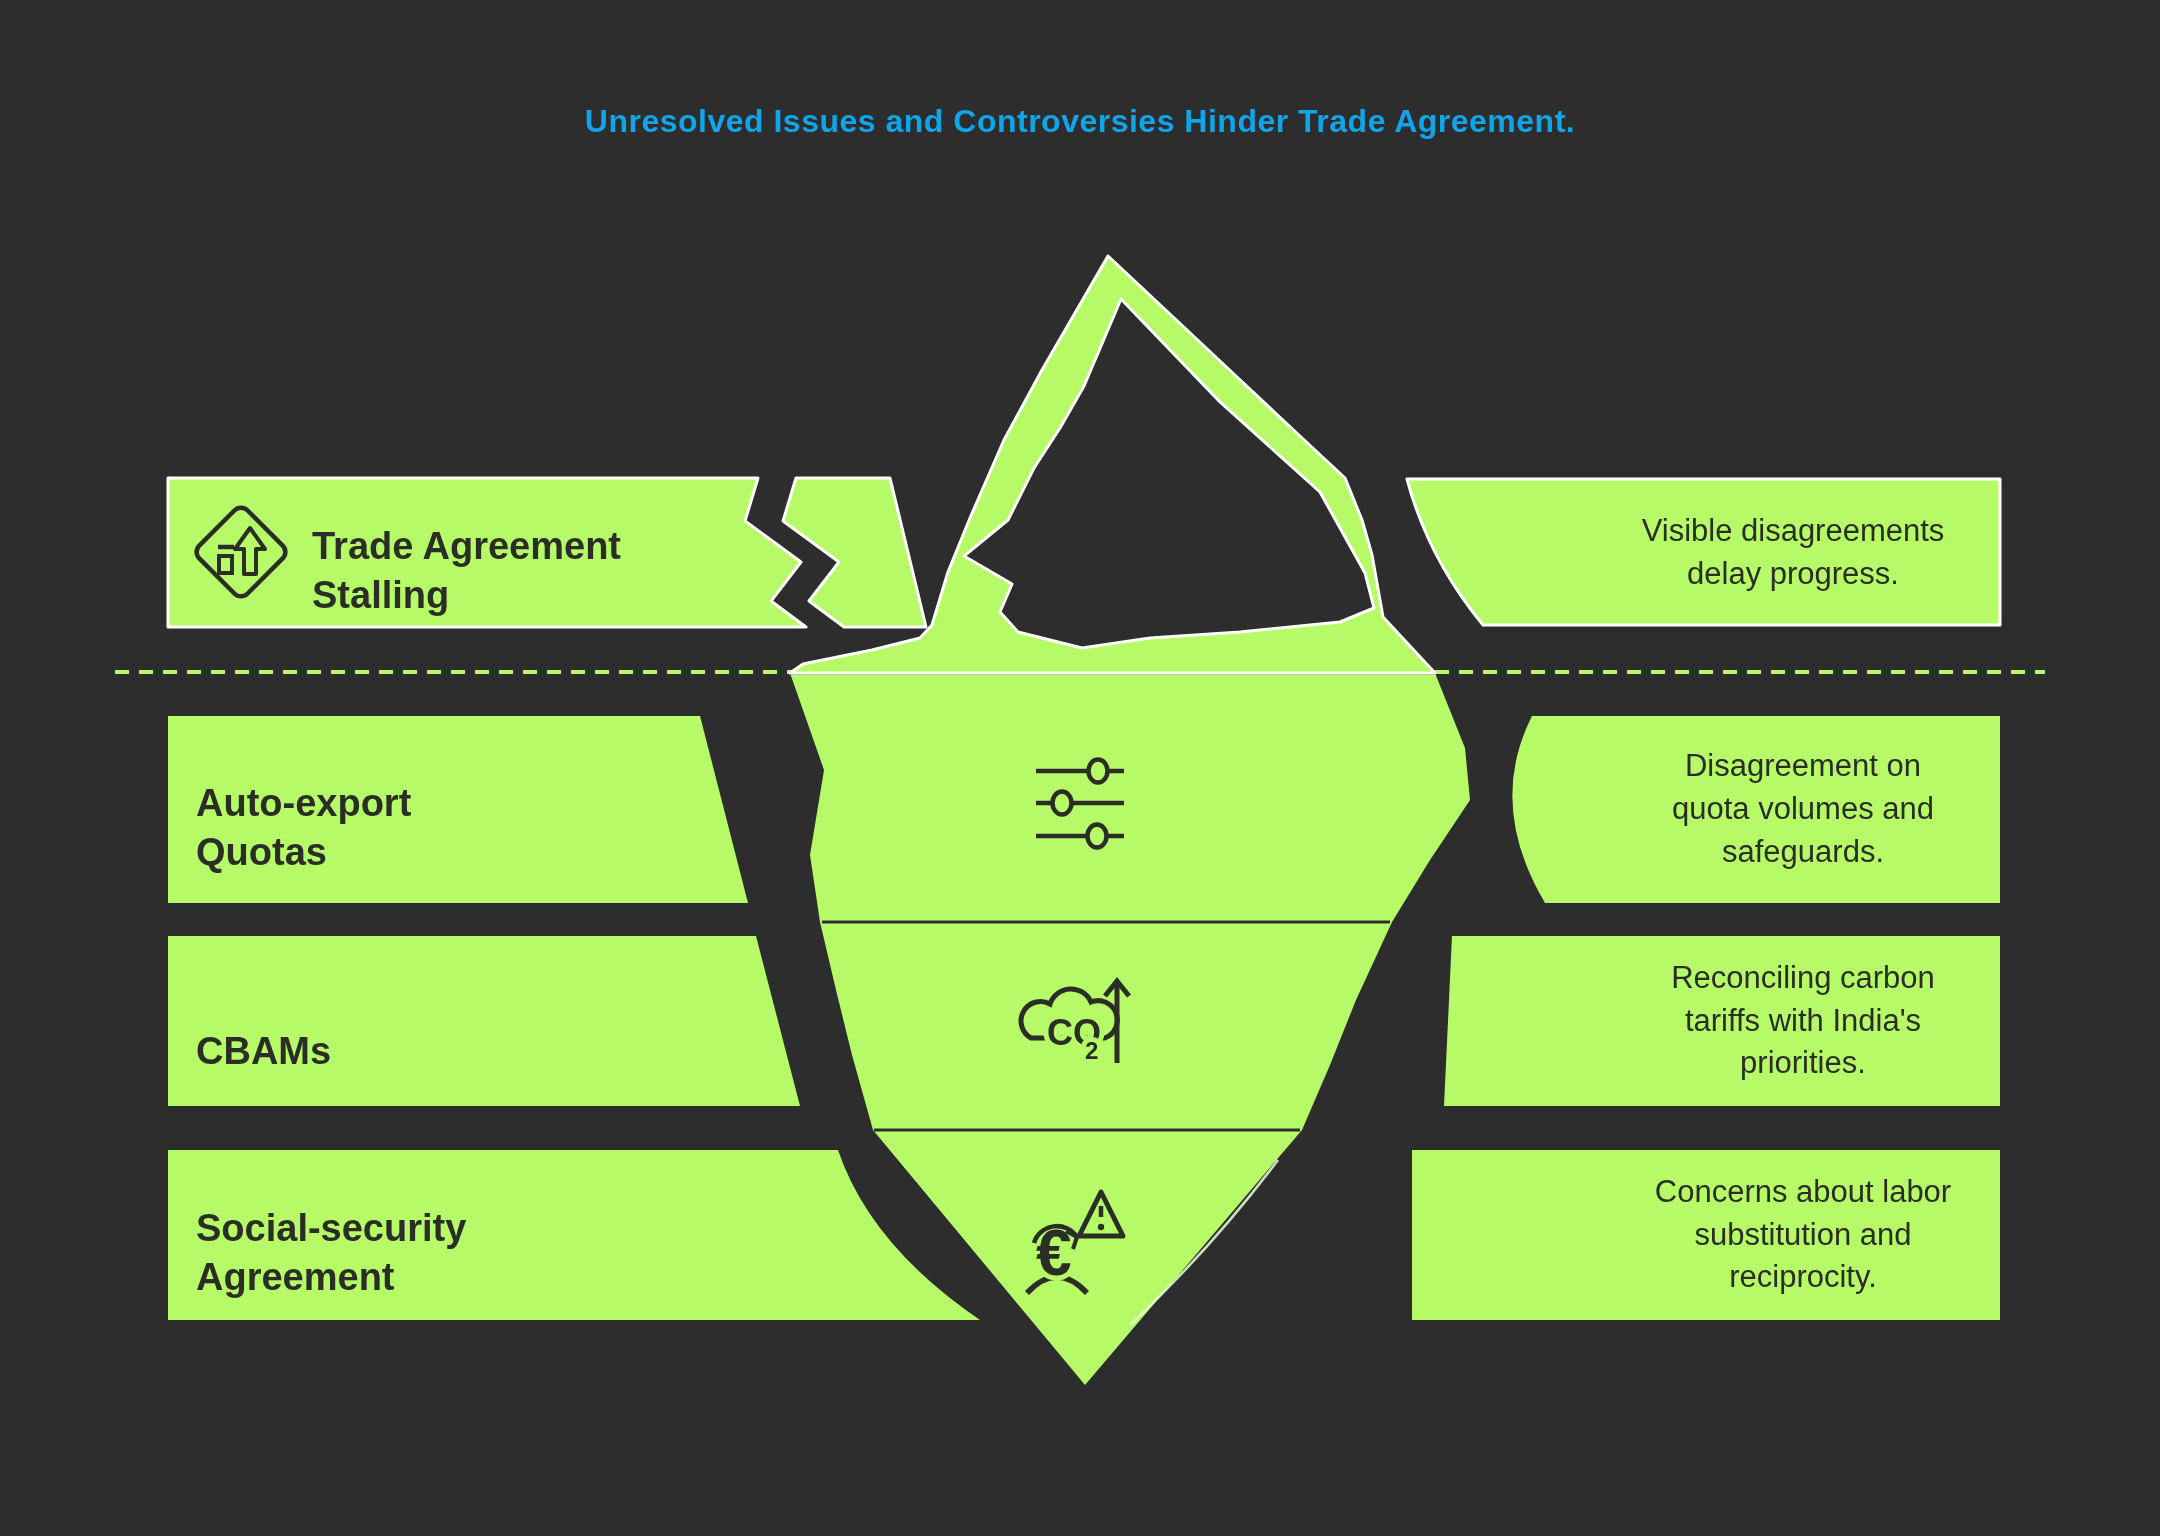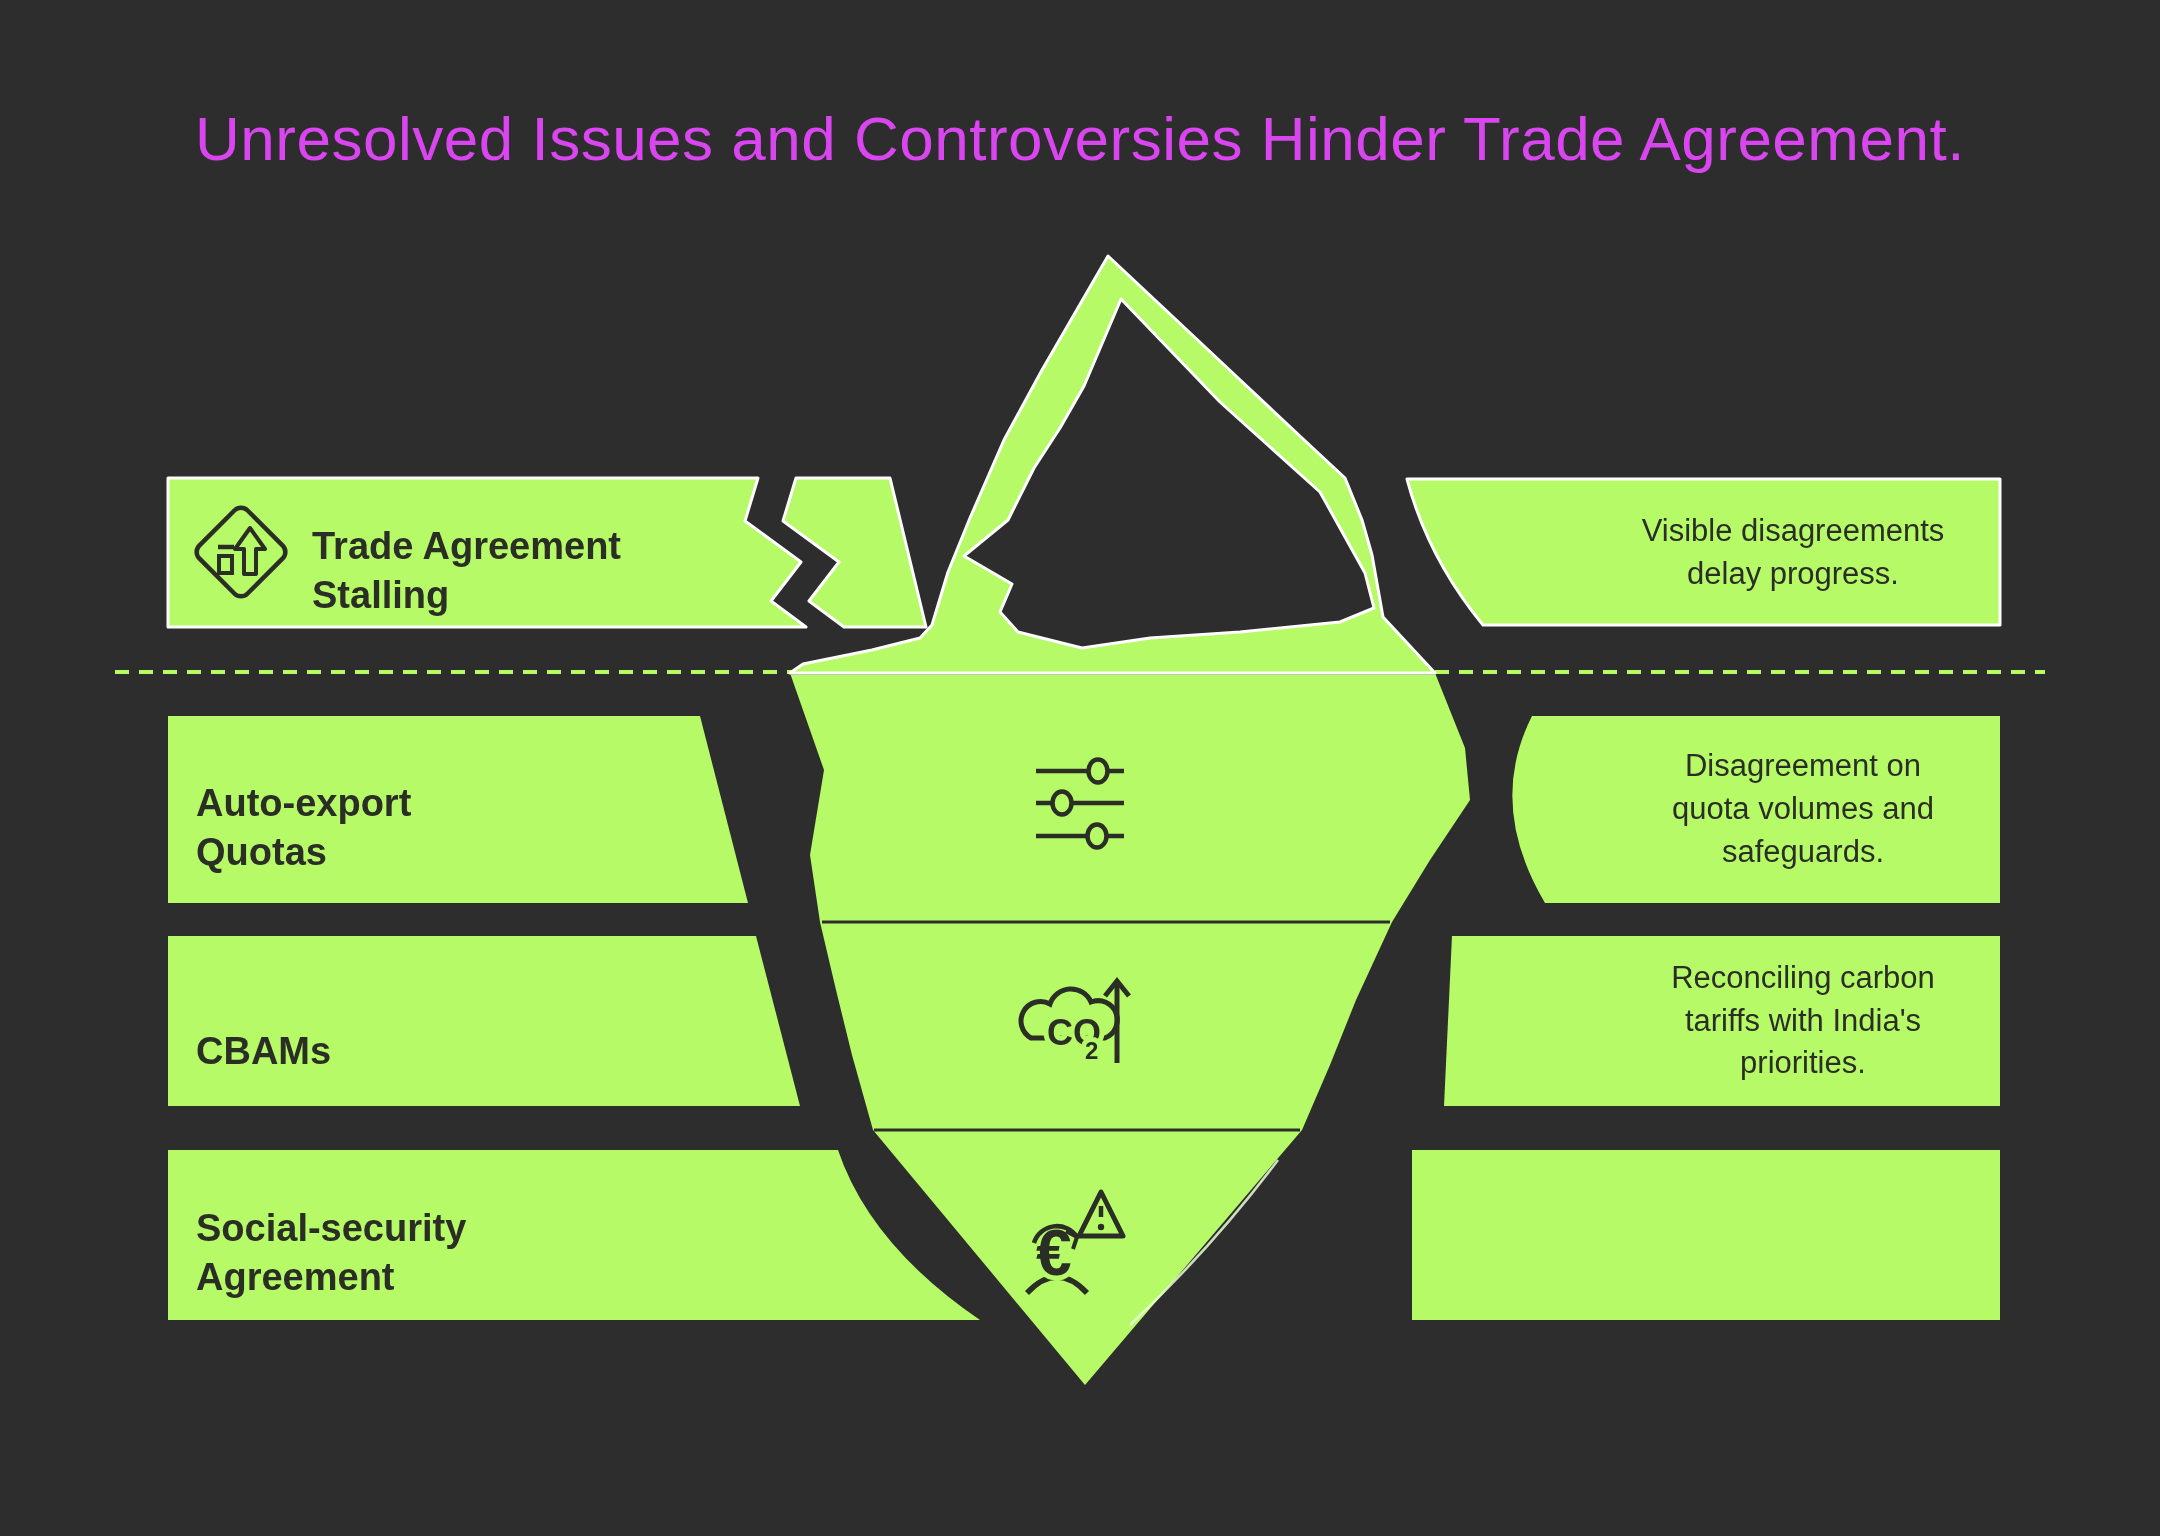--- a/index.html
+++ b/index.html
@@ -10,21 +10,21 @@
   }
   html,body{margin:0;padding:0;background:var(--background);}
   .canvas{
     position:relative;width:2160px;height:1536px;overflow:hidden;
     background:var(--background);
     font-family:"Liberation Sans",sans-serif;
   }
   .stage{position:absolute;left:0;top:0;width:2160px;height:1536px;}
   .title{
     position:absolute;top:103px;left:0;width:100%;text-align:center;
-    color:#d946ef;font-size:62px;font-weight:normal;letter-spacing:.5px;
+    color:#0ea5e9;font-size:32px;font-weight:bold;letter-spacing:.5px;
   }
   .lbl{
     position:absolute;display:flex;flex-direction:column;justify-content:center;
     color:var(--ink);
   }
   .lbl.left{font-size:38px;font-weight:600;line-height:1.28;margin-top:18px;}
   .lbl.right{font-size:31px;font-weight:500;line-height:1.38;text-align:center;align-items:flex-end;}
   .pos-l1{left:312px;top:478px;width:360px;height:149px;}
   .pos-l2{left:196px;top:716px;width:300px;height:187px;}
   .pos-l3{left:196px;top:936px;width:300px;height:195px;}
@@ -113,14 +113,15 @@
   <div class="title">Unresolved Issues and Controversies Hinder Trade Agreement.</div>
 
   <div class="lbl left pos-l1">Trade Agreement Stalling</div>
   <div class="lbl left pos-l2">Auto-export Quotas</div>
   <div class="lbl left pos-l3">CBAMs</div>
   <div class="lbl left pos-l4">Social-security Agreement</div>
 
   <div class="lbl right pos-r1">Visible disagreements delay progress.</div>
   <div class="lbl right pos-r2">Disagreement on quota volumes and safeguards.</div>
   <div class="lbl right pos-r3">Reconciling carbon tariffs with India's priorities.</div>
+  <div class="lbl right pos-r4">Concerns about labor substitution and reciprocity.</div>
 
 </div>
 
 </body></html>

